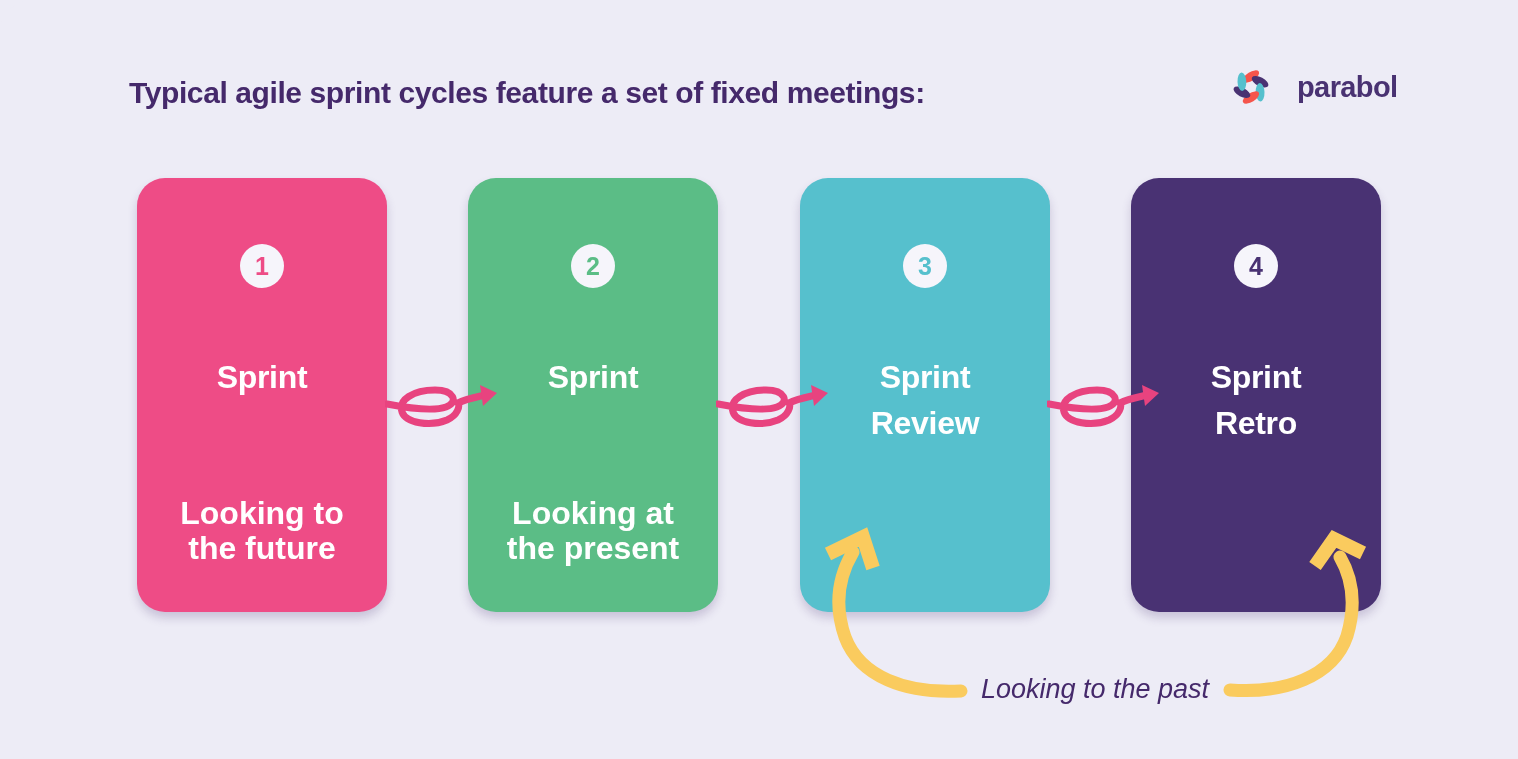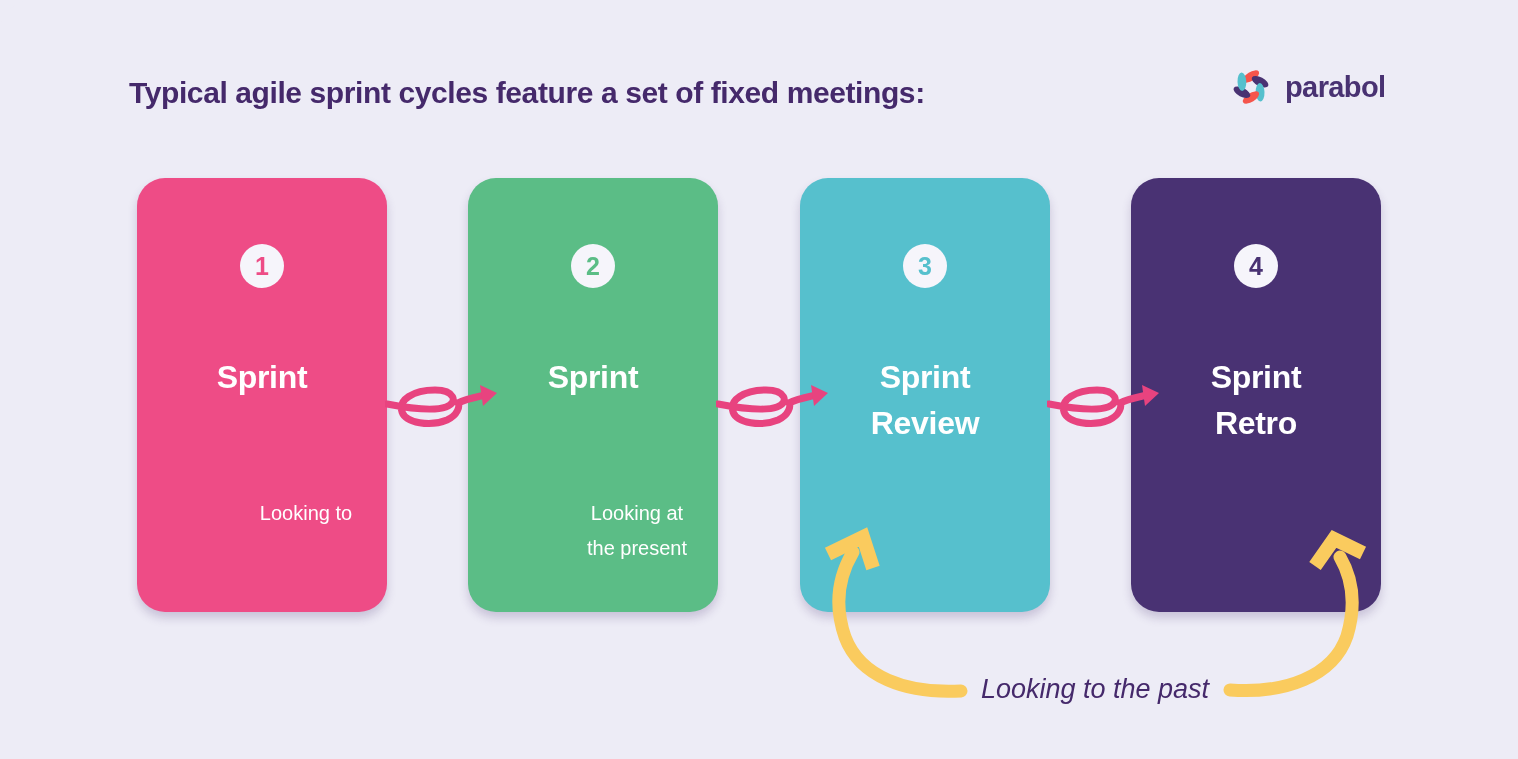--- a/index.html
+++ b/index.html
@@ -14,21 +14,21 @@
     overflow:hidden;
     border-radius:32px;
   }
   .main-title{
     position:absolute;left:129px;top:76px;
     font-size:30px;font-weight:700;letter-spacing:-0.4px;
     color:var(--ink,#45296B);
   }
   .logo{
     position:absolute;left:1228px;top:64px;
-    display:flex;align-items:center;gap:11px;
+    display:flex;align-items:center;gap:23px;
   }
   .logo-text{
     font-size:29px;font-weight:700;letter-spacing:-0.6px;
     color:var(--logo_grape,#493272);
   }
   .card{
     position:absolute;top:178px;width:250px;height:434px;
     border-radius:28px;
     box-shadow:0 6px 10px rgba(73,50,114,0.22);
   }
@@ -39,21 +39,21 @@
     font-size:25px;font-weight:700;line-height:44px;text-align:center;
   }
   .card-title{
     position:absolute;top:176px;width:100%;
     text-align:center;color:var(--text_white,#fff);
     font-size:32px;font-weight:700;line-height:46px;letter-spacing:-0.3px;
   }
   .card-subtitle{
     position:absolute;top:318px;width:100%;
     text-align:center;color:var(--text_white,#fff);
-    font-size:20px;font-weight:400;line-height:35px;padding-left:44px;
+    font-size:32px;font-weight:700;line-height:35px;
   }
   .connector{position:absolute;top:382px;}
   .connector .loop-path{
     fill:none;stroke:var(--connector_pink,#E8437F);
     stroke-width:7;stroke-linecap:round;
   }
   .connector .arrowhead{fill:var(--connector_pink,#E8437F);}
   .curved-arrow{position:absolute;top:524px;}
   .curved-arrow .shaft{
     fill:none;stroke:var(--arrow_yellow,#FACB5E);
@@ -101,20 +101,21 @@
     <span class="logo-text">parabol</span>
   </div>
 
   <div class="card" style="left: 137px; background: rgb(238, 76, 134);">
     <div class="badge" style="color: rgb(238, 76, 134);">1</div>
     <div class="card-title">
       <div>Sprint</div>
     </div>
     <div class="card-subtitle">
       <div>Looking to</div>
+      <div>the future</div>
     </div>
   </div>
 
   <div class="card" style="left: 468px; background: rgb(91, 189, 134);">
     <div class="badge" style="color: rgb(91, 189, 134);">2</div>
     <div class="card-title">
       <div>Sprint</div>
     </div>
     <div class="card-subtitle">
       <div>Looking at</div>

